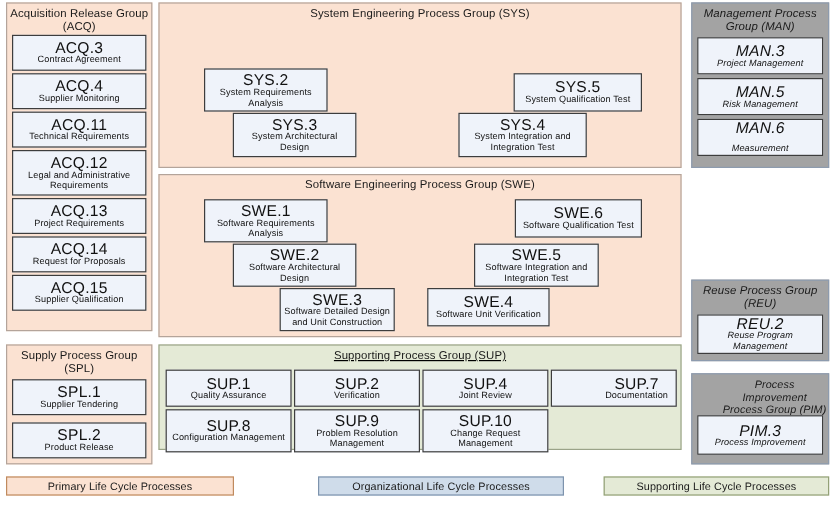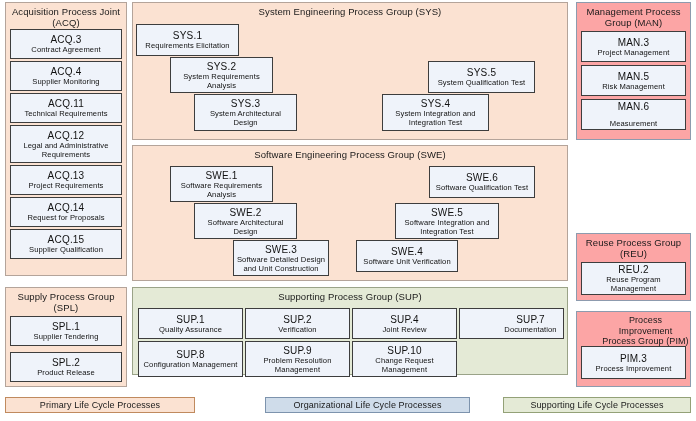--- a/index.html
+++ b/index.html
@@ -20,21 +20,21 @@
     overflow: hidden;
   }
 
   
   .group {
     position: absolute;
     box-sizing: border-box;
     border: 1px solid #8a8a8a;
   }
   .group.primary   { background: #fbe2d2; border-color: #b4a49a; }
-  .group.org       { background: #fca5a5; border-color: #8d9bae; }
+  .group.org       { background: #a3a3a3; border-color: #8d9bae; font-style: italic; }
   .group.support   { background: #e4ead6; border-color: #9aa388; }
 
   .group-title {
     text-align: center;
     color: #1a1a1a;
     font-size: 9.5px;
     line-height: 11px;
     padding-top: 3px;
     letter-spacing: .1px;
   }
@@ -48,21 +48,21 @@
     border: 1px solid #3d3d3d;
     display: flex;
     flex-direction: column;
     align-items: center;
     justify-content: center;
     text-align: center;
     color: #111111;
     padding: 1px 2px;
   }
   .pbox .code {
-    font-size: 10px;
+    font-size: 13px;
     line-height: 11px;
     letter-spacing: .2px;
   }
   .pbox .name {
     font-size: 7.6px;
     line-height: 9px;
     letter-spacing: .1px;
   }
 
   
@@ -94,21 +94,21 @@
   .legend.primary { background: #fbe2d2; border-color: #c08a5e; }
   .legend.org     { background: #cfdcea; border-color: #7d93ad; }
   .legend.support { background: #e4ead6; border-color: #93a177; }
 </style>
 </head>
 <body>
 
 <div id="canvas">
 
   <div class="group primary" style="left:5px; top:2px; width:122px; height:274px;">
-    <div class="group-title">Acquisition Process Joint (ACQ)</div>
+    <div class="group-title">Acquisition Release Group (ACQ)</div>
     <div class="col-stack">
       <div class="pbox stack" style="height:30px;">
         <div class="code">ACQ.3</div>
         <div class="name">Contract Agreement</div>
       </div>
       <div class="pbox stack" style="height:30px;">
         <div class="code">ACQ.4</div>
         <div class="name">Supplier Monitoring</div>
       </div>
       <div class="pbox stack" style="height:30px;">
@@ -144,24 +144,20 @@
       <div class="pbox stack" style="height:30px; margin-top:4px;">
         <div class="code">SPL.2</div>
         <div class="name">Product Release</div>
       </div>
     </div>
   </div>
 
   <div class="group primary" style="left:132px; top:2px; width:436px; height:138px;">
     <div class="group-title">System Engineering Process Group (SYS)</div>
 
-    <div class="pbox" style="left:3px; top:21px; width:103px; height:32px;">
-      <div class="code">SYS.1</div>
-      <div class="name">Requirements Elicitation</div>
-    </div>
 
     <div class="pbox" style="left:37px; top:54px; width:103px; height:36px;">
       <div class="code">SYS.2</div>
       <div class="name">System Requirements Analysis</div>
     </div>
 
     <div class="pbox" style="left:61px; top:91px; width:103px; height:37px;">
       <div class="code">SYS.3</div>
       <div class="name">System Architectural Design</div>
     </div>
@@ -204,21 +200,21 @@
       <div class="code">SWE.5</div>
       <div class="name">Software Integration and Integration Test</div>
     </div>
 
     <div class="pbox" style="left:296px; top:20px; width:106px; height:32px;">
       <div class="code">SWE.6</div>
       <div class="name">Software Qualification Test</div>
     </div>
   </div>
 
-  <div class="group support" style="left:132px; top:287px; width:436px; height:88px;">
+  <div class="group support" style="left:132px; top:287px; width:436px; height:88px;text-decoration:underline;">
     <div class="group-title">Supporting Process Group (SUP)</div>
 
     <div class="pbox" style="left:5px; top:20px; width:105px; height:31px;">
       <div class="code">SUP.1</div>
       <div class="name">Quality Assurance</div>
     </div>
     <div class="pbox" style="left:112px; top:20px; width:105px; height:31px;">
       <div class="code">SUP.2</div>
       <div class="name">Verification</div>
     </div>

